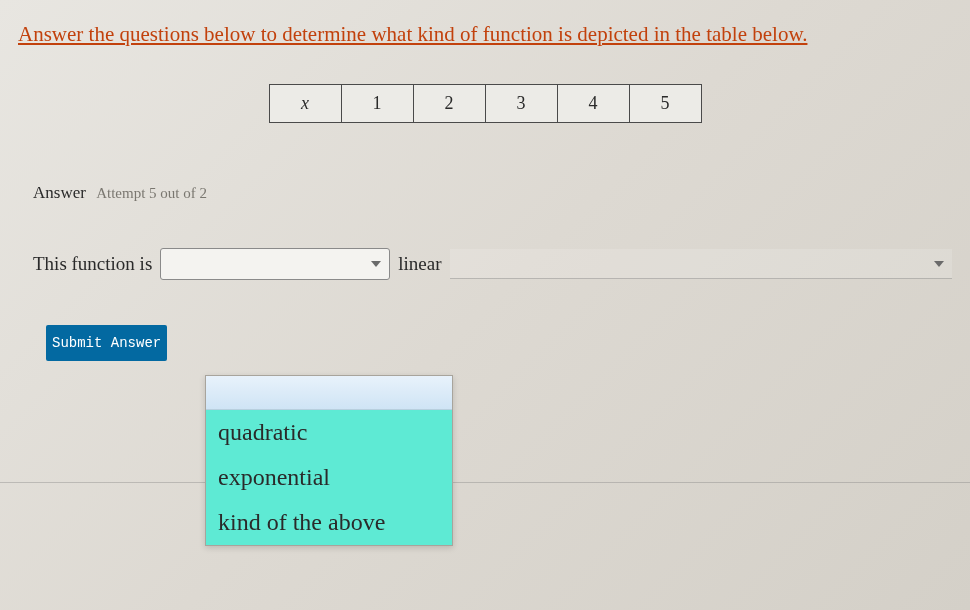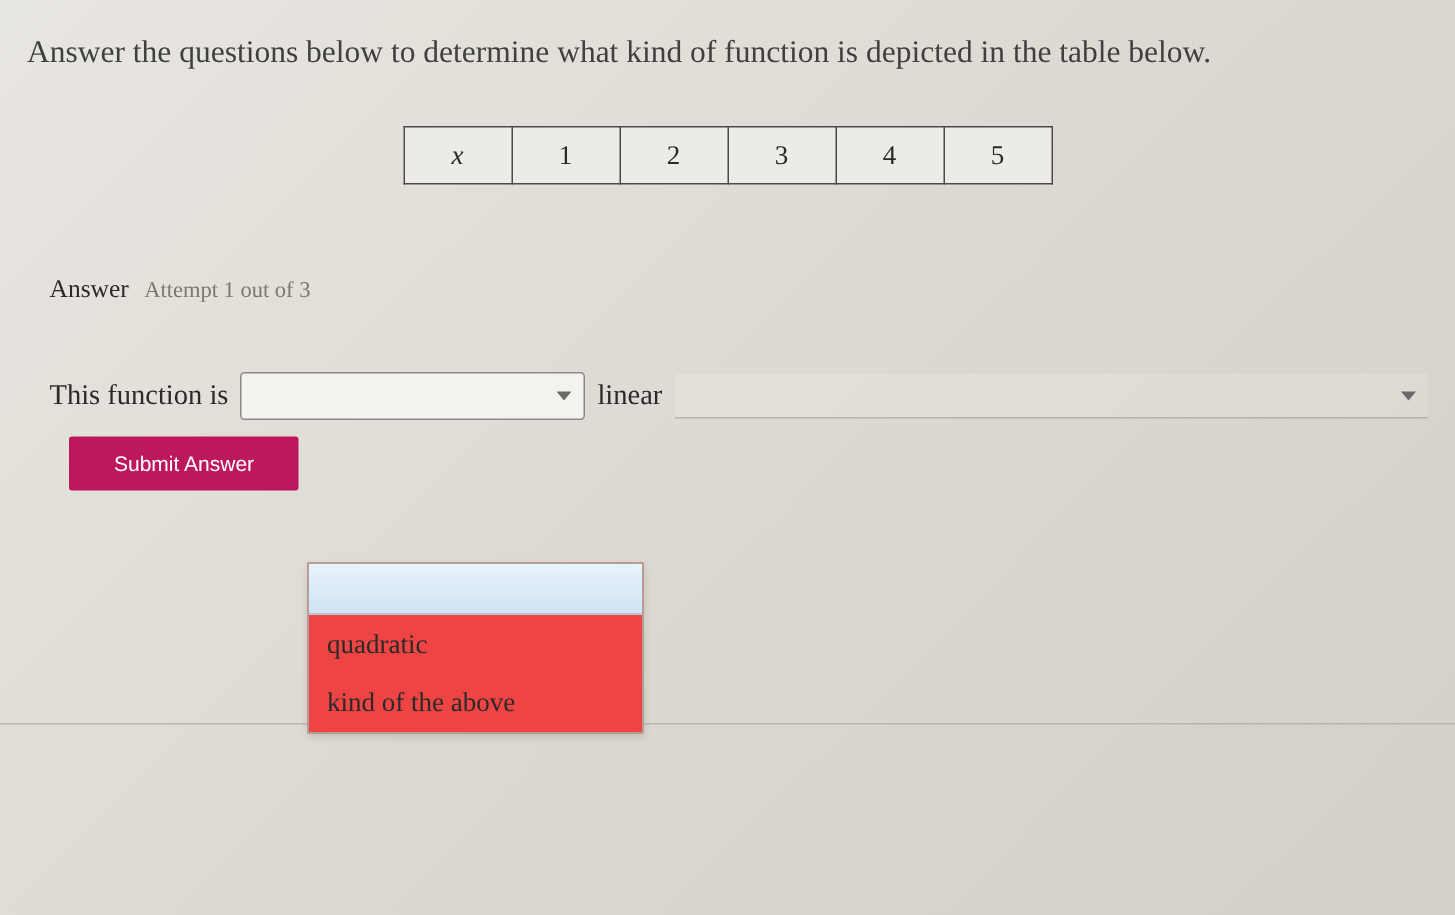--- a/index.html
+++ b/index.html
@@ -8,23 +8,24 @@
       height: 610px;
       background: linear-gradient(135deg, #e8e6e1 0%, #ddd9d2 50%, #d4d0c8 100%);
       font-family: Georgia, 'Times New Roman', serif;
       color: #2a2a2a;
       padding: 20px 18px;
       position: relative;
       overflow: hidden;
     }
     .question-text {
       font-size: 21px;
-      color: #404040;
+      color: #c2410c;
       margin-bottom: 35px;
       line-height: 1.4;
+      text-decoration: underline;
     }
     .table-wrap {
       display: flex;
       justify-content: center;
       margin-bottom: 60px;
     }
     table.data {
       border-collapse: collapse;
       background: #ecebe7;
     }
@@ -43,21 +44,21 @@
       padding-left: 15px;
     }
     .answer-line .bold { font-weight: normal; }
     .answer-line .attempt { color: #7a7770; font-size: 15px; margin-left: 6px; }
     .sentence-row {
       display: flex;
       align-items: center;
       gap: 8px;
       padding-left: 15px;
       font-size: 19px;
-      margin-bottom: 11px;
+      margin-bottom: 45px;
     }
     .dropdown-closed {
       position: relative;
       border: 1px solid #8a8a8a;
       background: #f4f3f0;
       height: 32px;
       width: 230px;
       border-radius: 3px;
       display: flex;
       align-items: center;
@@ -77,38 +78,38 @@
       background: rgba(255,255,255,0.15);
       height: 30px;
       min-width: 360px;
       display: flex;
       align-items: center;
       justify-content: flex-end;
       padding-right: 8px;
     }
     .submit-row { padding-left: 28px; }
     .submit-btn {
-      background: #be185d;
+      background: #0369a1;
       color: #fff;
       border: none;
-      padding: 10px 30px;
+      padding: 10px 6px;
       font-size: 14px;
-      font-family: Liberation Sans, sans-serif;
+      font-family: Liberation Mono, monospace;
       border-radius: 2px;
       cursor: pointer;
     }
     .dropdown-menu {
       position: absolute;
       left: 205px;
       top: 375px;
-      width: 224px;
-      background: #ef4444;
+      width: 248px;
+      background: #5eead4;
       border: 1px solid #a8a49c;
       box-shadow: 0 2px 6px rgba(0,0,0,0.15);
-      font-size: 18px;
+      font-size: 24px;
     }
     .dropdown-menu .opt {
       padding: 9px 12px;
       cursor: pointer;
     }
     .dropdown-menu .opt.blank {
       height: 34px;
       background: linear-gradient(#e8f2fb, #cfe4f5);
       border-bottom: 1px solid #b8cfde;
     }
@@ -135,21 +136,21 @@
       <td>3</td>
       <td>4</td>
       <td>5</td>
     </tr>
   </tbody>
     </table>
 </div>
 
 <div class="answer-line">
   <span class="bold">Answer</span>
-  <span class="attempt">Attempt 1 out of 3</span>
+  <span class="attempt">Attempt 5 out of 2</span>
 </div>
 
 <div class="sentence-row">
   <span>This function is</span>
   <div class="dropdown-closed">
     <span class="chevron"></span>
   </div>
   <span>linear</span>
   <div class="because-input">
     <span class="chevron"></span>
@@ -158,14 +159,15 @@
 
 <div class="submit-row">
   <button class="submit-btn">Submit Answer</button>
 </div>
 
 <div class="hr-line"></div>
 
 <div class="dropdown-menu">
   <div class="opt blank"></div>
   <div class="opt">quadratic</div>
+  <div class="opt">exponential</div>
   <div class="opt">kind of the above</div>
 </div>
 
 </body></html>

